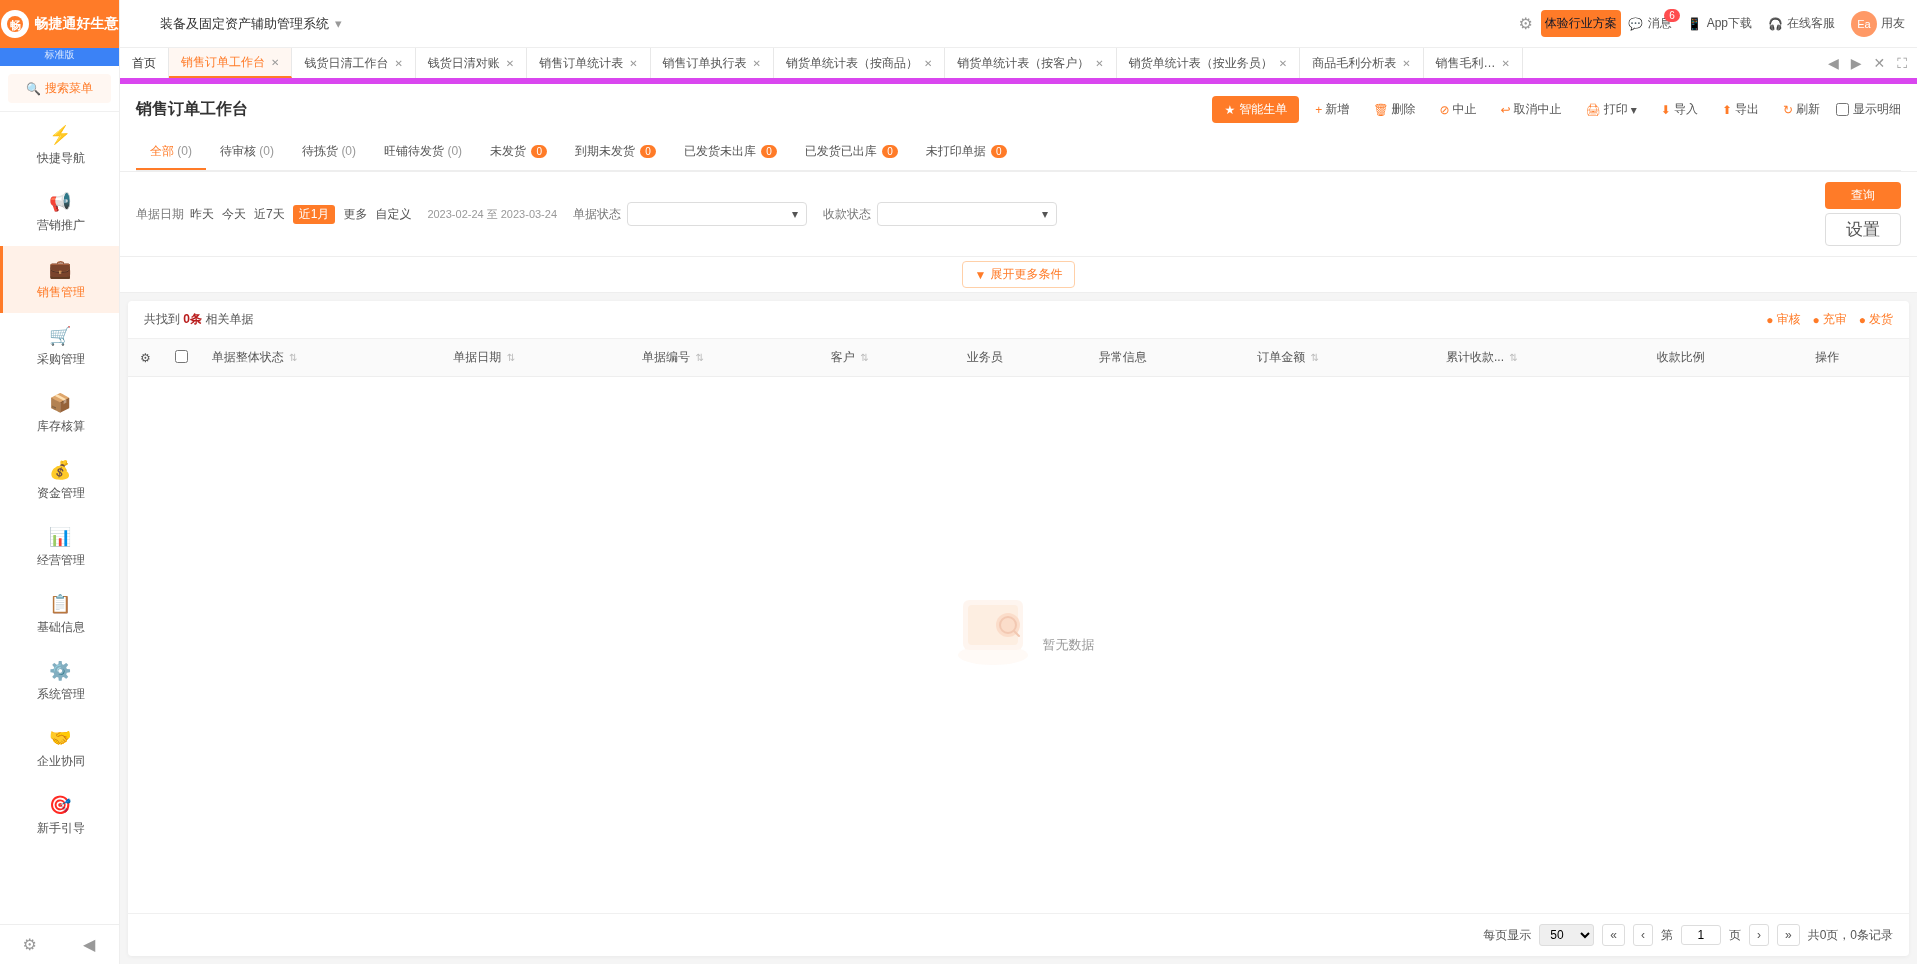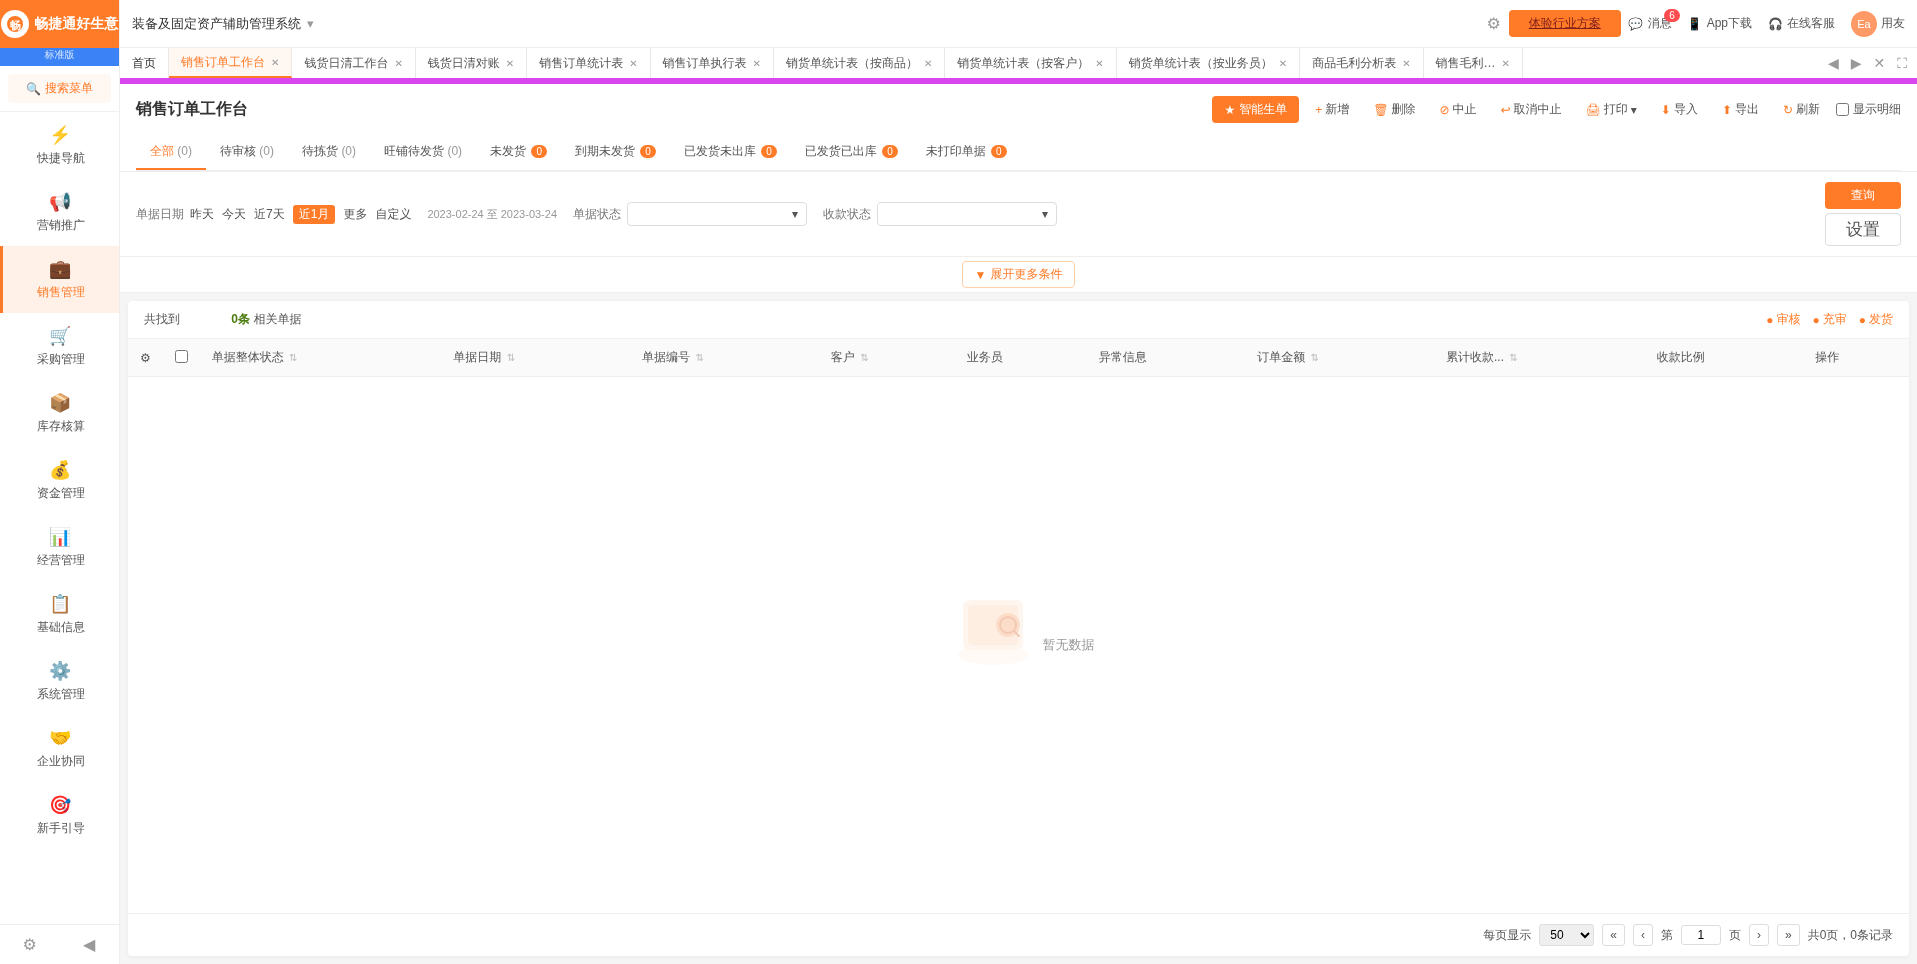--- a/index.html
+++ b/index.html
@@ -17,23 +17,23 @@
     .sidebar-item.active { background: #fff1e8; color: #ff7b28; border-left: 3px solid #ff7b28; }
     .sidebar-item .icon { font-size: 18px; }
     .sidebar-bottom { margin-top: auto; border-top: 1px solid #eee; display: flex; }
     .sidebar-bottom-btn { flex: 1; padding: 10px; display: flex; align-items: center; justify-content: center; cursor: pointer; color: #999; font-size: 16px; }
 
     
     .main { flex: 1; display: flex; flex-direction: column; overflow: hidden; }
 
     
     .topbar { height: 48px; background: #fff; display: flex; align-items: center; padding: 0 12px; border-bottom: 1px solid #eee; gap: 8px; }
-    .topbar-title { flex: 1; font-size: 13px; color: #333; display: flex; align-items: center; gap: 6px; }
+    .topbar-title { flex: 1; font-size: 13px; color: #333; display: flex; align-items: center; gap: 6px; margin-left: 28px; }
     .topbar-gear { color: #999; cursor: pointer; font-size: 16px; }
-    .topbar-solution { background: #ff7b28; color: #7f1d1d; border: none; border-radius: 4px; padding: 5px 20px; font-size: 12px; cursor: pointer; text-decoration: underline; }
+    .topbar-solution { background: #ff7b28; color: #0f172a; border: none; border-radius: 4px; padding: 5px 4px; font-size: 12px; cursor: pointer; }
     .topbar-right { display: flex; align-items: center; gap: 16px; margin-left: auto; }
     .topbar-right-item { display: flex; align-items: center; gap: 4px; color: #555; font-size: 12px; cursor: pointer; position: relative; }
     .badge { background: #ff4d4f; color: #fff; border-radius: 10px; padding: 1px 5px; font-size: 10px; position: absolute; top: -6px; right: -8px; }
     .avatar { width: 26px; height: 26px; border-radius: 50%; background: #ff9966; display: flex; align-items: center; justify-content: center; color: #fff; font-size: 11px; }
 
     
     .tabbar { background: #fff; border-bottom: 6px solid #d946ef; display: flex; align-items: center; overflow: hidden; height: 36px; }
     .tab { display: flex; align-items: center; padding: 0 12px; height: 100%; font-size: 12px; color: #555; cursor: pointer; border-right: 1px solid #e8e8e8; white-space: nowrap; gap: 6px; flex-shrink: 0; }
     .tab.active { background: #fff7f2; color: #ff7b28; border-bottom: 2px solid #ff7b28; }
     .tab.home { background: #fff; color: #333; font-weight: 500; }
@@ -69,21 +69,21 @@
     .filter-date-opt { color: #555; cursor: pointer; font-size: 12px; text-align: center; }
     .filter-date-opt.active { color: #ff7b28; background: #fff1e8; border-radius: 3px; padding: 1px 6px; }
     .filter-date-range { color: #999; font-size: 11px; }
     .filter-select { display: flex; align-items: center; border: 1px solid #ddd; border-radius: 4px; padding: 4px 8px; background: #fff; cursor: pointer; min-width: 120px; justify-content: space-between; font-size: 12px; }
     .expand-btn { display: flex; align-items: center; gap: 4px; color: #ff7b28; cursor: pointer; font-size: 12px; border: 1px solid #ffd0a8; border-radius: 4px; padding: 4px 12px; background: #fff; margin: 0 auto; }
 
     
     .table-area { flex: 1; overflow: auto; background: #fff; margin: 8px; border-radius: 4px; box-shadow: 0 1px 4px rgba(0,0,0,0.05); display: flex; flex-direction: column; }
     .table-toolbar { padding: 10px 16px; display: flex; align-items: center; justify-content: space-between; border-bottom: 1px solid #f0f0f0; }
     .table-count { font-size: 12px; color: #555; }
-    .table-count .highlight { color: #4d7c0f; font-weight: bold; margin-left: 48px; }
+    .table-count .highlight { color: #b91c1c; font-weight: bold; }
     .table-actions { display: flex; gap: 12px; align-items: center; }
     .tbl-action { font-size: 12px; color: #ff7b28; cursor: pointer; display: flex; align-items: center; gap: 3px; }
 
     table { width: 100%; border-collapse: collapse; font-size: 12px; }
     thead tr { background: #fafafa; }
     thead th { padding: 10px 12px; text-align: left; color: #555; font-weight: 500; border-bottom: 1px solid #eee; white-space: nowrap; }
     thead th .sort { color: #bbb; margin-left: 2px; font-size: 10px; }
 
     
     .empty-state { flex: 1; display: flex; flex-direction: row; align-items: center; justify-content: center; padding: 60px; }

